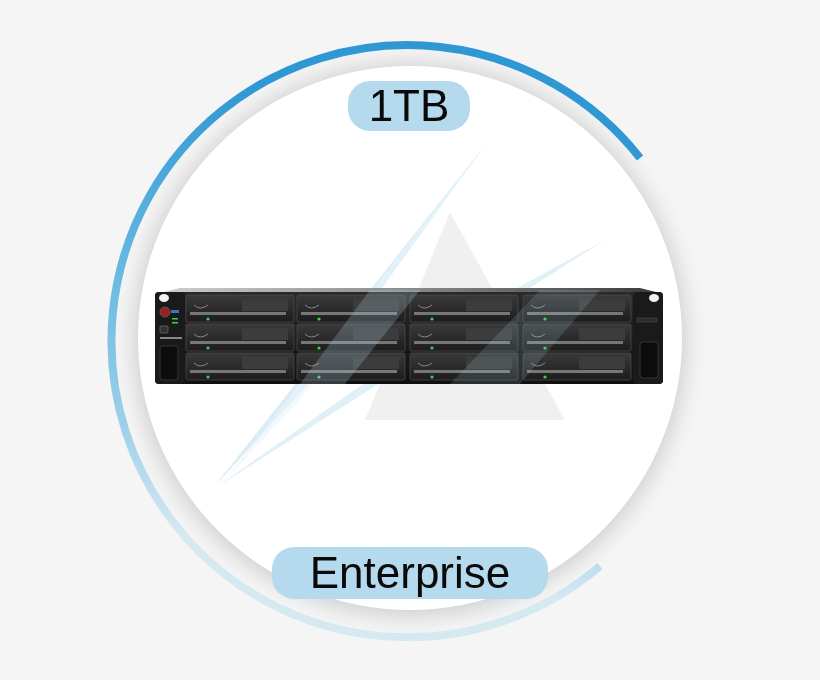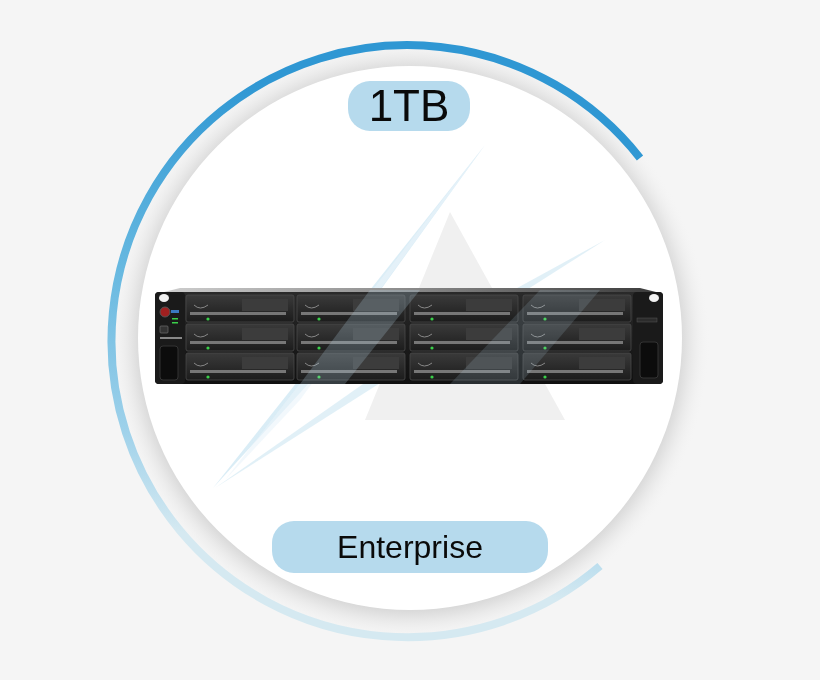--- a/index.html
+++ b/index.html
@@ -7,21 +7,21 @@
     width: 820px; height: 680px; background: #f5f5f5; position: relative; overflow: hidden;
     font-family: "Liberation Sans", sans-serif;
   }
   .stage { position: absolute; left: 0; top: 0; width: 702px; height: 680px; }
   .pill {
     position: absolute; background: #b6daed; color: #0a0a0a;
     display: flex; align-items: center; justify-content: center;
     border-radius: 22px; font-family: "Liberation Sans", sans-serif;
   }
   .pill-top { left: 348px; top: 81px; width: 122px; height: 50px; font-size: 44px; }
-  .pill-bottom { left: 272px; top: 521px; width: 276px; height: 52px; font-size: 32px; }
+  .pill-bottom { left: 272px; top: 547px; width: 276px; height: 52px; font-size: 44px; }
 </style>
 </head>
 <body>
 
 <div class="stage">
   <svg width="820" height="680" viewBox="0 0 820 680">
     <defs>
       <radialGradient id="shadowRing" cx="410" cy="340" r="300" gradientUnits="userSpaceOnUse">
         <stop offset="0.86" stop-color="#c8c8c8"></stop>
         <stop offset="0.93" stop-color="#e6e6e6"></stop>

